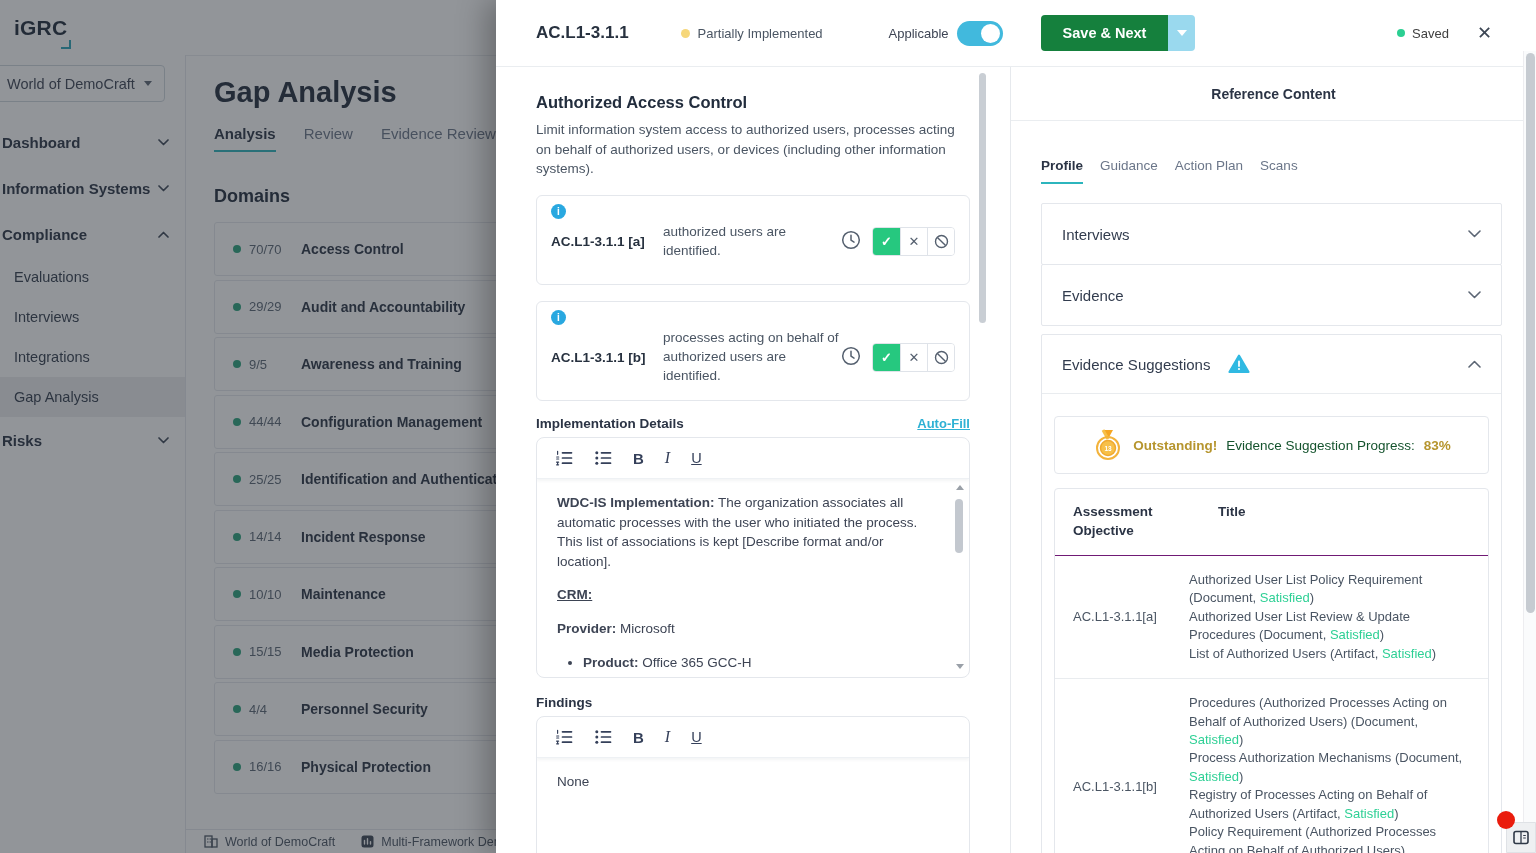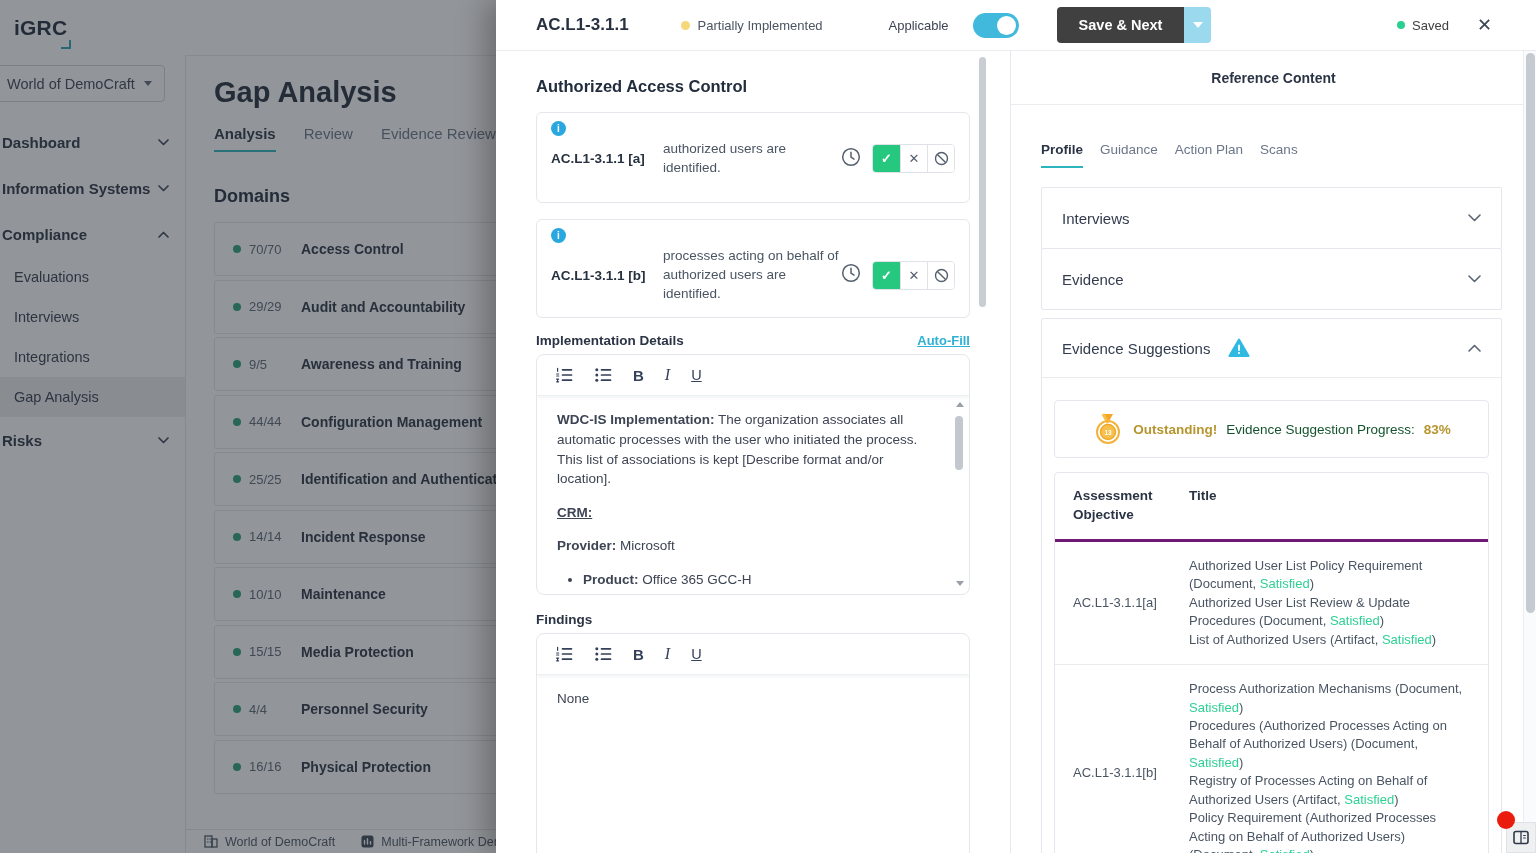--- a/index.html
+++ b/index.html
@@ -34,32 +34,32 @@
   .domain-count { margin-left:8px; font-size:13px; color:#5b6775; min-width:42px; }
   .domain-name { margin-left:10px; font-size:14px; font-weight:bold; color:#2b3445; }
 
   .page-footer { position:absolute; left:186px; right:0; bottom:0; height:24px; background:#fff; border-top:1px solid #e4e7ec; display:flex; align-items:center; gap:26px; padding-left:18px; font-size:12.5px; color:#4a5563; }
   .footer-item { display:flex; align-items:center; gap:7px; }
 
   .overlay { position:absolute; inset:0; background:rgba(38,43,51,0.5); z-index:5; }
 
   
   .modal { position:absolute; top:0; left:496px; right:0; bottom:0; background:#fff; z-index:10; box-shadow:-10px 0 28px rgba(0,0,0,0.28); display:flex; flex-direction:column; }
-  .modal-header { height:51px; flex:none; display:flex; align-items:center; padding:0 44px 0 40px; border-bottom:1px solid #eaedf0; }
+  .modal-header { height:67px; flex:none; display:flex; align-items:center; padding:0 44px 0 40px; border-bottom:1px solid #eaedf0; }
   .control-id { font-size:17px; font-weight:bold; color:#27313f; }
   .status-wrap { display:flex; align-items:center; gap:8px; margin-left:52px; }
   .dot { width:9px; height:9px; border-radius:50%; }
   .dot-yellow { background:#f6d77a; }
   .status-text { font-size:13px; color:#4a5563; }
-  .applicable-wrap { display:flex; align-items:center; gap:24px; margin-left:66px; }
+  .applicable-wrap { display:flex; align-items:center; gap:8px; margin-left:66px; }
   .applicable-label { font-size:13px; color:#3d4454; }
   .toggle { width:46px; height:25px; border-radius:13px; background:#41b9dd; position:relative; cursor:pointer; }
   .toggle .knob { position:absolute; top:3px; right:3px; width:19px; height:19px; border-radius:50%; background:#fff; }
   .save-split { display:flex; margin-left:38px; cursor:pointer; }
-  .save-main { height:36px; background:#404040; color:#fff; font-size:14.5px; font-weight:bold; display:flex; align-items:center; padding:0 22px; border-radius:4px 0 0 4px; }
+  .save-main { height:36px; background:#15803d; color:#fff; font-size:14.5px; font-weight:bold; display:flex; align-items:center; padding:0 22px; border-radius:4px 0 0 4px; }
   .save-caret { width:27px; height:36px; background:#9ad9ee; border-radius:0 4px 4px 0; display:flex; align-items:center; justify-content:center; }
   .save-caret i { width:0; height:0; border-left:5px solid transparent; border-right:5px solid transparent; border-top:6px solid #fff; }
   .saved-wrap { display:flex; align-items:center; gap:7px; margin-left:auto; }
   .dot-green { background:#2bcf92; width:8px; height:8px; }
   .saved-text { font-size:13px; color:#404040; }
   .close-x { margin-left:28px; font-size:18px; color:#3c4654; cursor:pointer; line-height:1; }
 
   .modal-body { flex:1; display:flex; min-height:0; }
 
   
@@ -116,21 +116,21 @@
   .acc-chev { margin-left:auto; display:flex; }
   .sugg-card { border:1px solid #e4e7ec; border-radius:2px; margin-top:8px; background:#fff; }
   .sugg-header { height:59px; display:flex; align-items:center; padding:0 20px; border-bottom:1px solid #e9ecef; cursor:pointer; }
   .sugg-title { font-size:15px; color:#323c4e; }
   .warn-icon { margin-left:18px; display:flex; }
   .sugg-body { padding:22px 12px 0 12px; }
   .progress-box { border:1px solid #e4e7ec; border-radius:4px; height:58px; display:flex; align-items:center; justify-content:center; gap:9px; }
   .gold { color:#b6952e; font-weight:bold; font-size:13.5px; }
   .progress-label { color:#14532d; font-weight:normal; font-size:13.5px; }
   .sugg-table { border:1px solid #e4e7ec; border-radius:4px; margin-top:14px; }
-  .t-head { display:flex; border-bottom:3px solid #701a75; }
+  .t-head { display:flex; border-bottom:1px solid #701a75;gap:29px; }
   .t-col1 { width:128px; flex:none; padding:14px 0 14px 18px; }
   .t-col2 { flex:1; padding:14px 14px 14px 6px; }
   .t-head .t-col1, .t-head .t-col2 { font-size:13.5px; font-weight:bold; color:#2b3445; line-height:1.4; }
   .t-row { display:flex; border-bottom:1px solid #e9ecef; }
   .t-row:last-child { border-bottom:none; }
   .t-obj { width:128px; flex:none; padding:16px 0 16px 18px; font-size:13px; color:#4a5563; display:flex; align-items:center; }
   .t-titles { flex:1; padding:15px 14px 15px 6px; }
   .t-line { font-size:13px; color:#4a5563; line-height:1.42; }
   .t-green { color:#2ed095; }
 
@@ -313,20 +313,21 @@
         <span class="saved-text">Saved</span>
       </span>
       <span class="close-x">✕</span>
     </div>
 
     <div class="modal-body">
 
       <div class="center-col">
         <div class="center-scrollthumb"></div>
         <h2 class="section-title">Authorized Access Control</h2>
+        <p class="section-desc">Limit information system access to authorized users, processes acting on behalf of authorized users, or devices (including other information systems).</p>
 
         <div class="obj-card tall">
           <i class="info-icon">i</i>
           <div class="obj-row">
             <span class="obj-id">AC.L1-3.1.1 [a]</span>
             <span class="obj-text">authorized users are identified.</span>
             <span class="obj-icons">
               <span><svg width="22" height="22" viewBox="0 0 22 22">
                     <circle cx="11" cy="11" r="8.3" stroke="#55606f" stroke-width="1.5" fill="none"></circle>
                     <path d="M11 6.3v4.9l3 1.9" stroke="#55606f" stroke-width="1.5" fill="none" stroke-linecap="round"></path>
@@ -503,22 +504,22 @@
     <div class="t-obj">AC.L1-3.1.1[a]</div>
     <div class="t-titles">
                         <div class="t-line"><span>Authorized User List Policy Requirement (Document, </span><span class="t-green">Satisfied</span><span>)</span></div>
                         <div class="t-line"><span>Authorized User List Review &amp; Update Procedures (Document, </span><span class="t-green">Satisfied</span><span>)</span></div>
                         <div class="t-line"><span>List of Authorized Users (Artifact, </span><span class="t-green">Satisfied</span><span>)</span></div>
                       </div>
   </div>
                     <div class="t-row">
     <div class="t-obj">AC.L1-3.1.1[b]</div>
     <div class="t-titles">
+                        <div class="t-line"><span>Procedures (Authorized Processes Acting on Behalf of Authorized Users) (Document, </span><span class="t-green">Satisfied</span><span>)</span></div>
                         <div class="t-line"><span>Process Authorization Mechanisms (Document, </span><span class="t-green">Satisfied</span><span>)</span></div>
-                        <div class="t-line"><span>Procedures (Authorized Processes Acting on Behalf of Authorized Users) (Document, </span><span class="t-green">Satisfied</span><span>)</span></div>
                         <div class="t-line"><span>Registry of Processes Acting on Behalf of Authorized Users (Artifact, </span><span class="t-green">Satisfied</span><span>)</span></div>
                         <div class="t-line"><span>Policy Requirement (Authorized Processes Acting on Behalf of Authorized Users) (Document, </span><span class="t-green">Satisfied</span><span>)</span></div>
                       </div>
   </div>
                   </div>
               </div>
             </div>
           </div>
         </div>
       </div>

